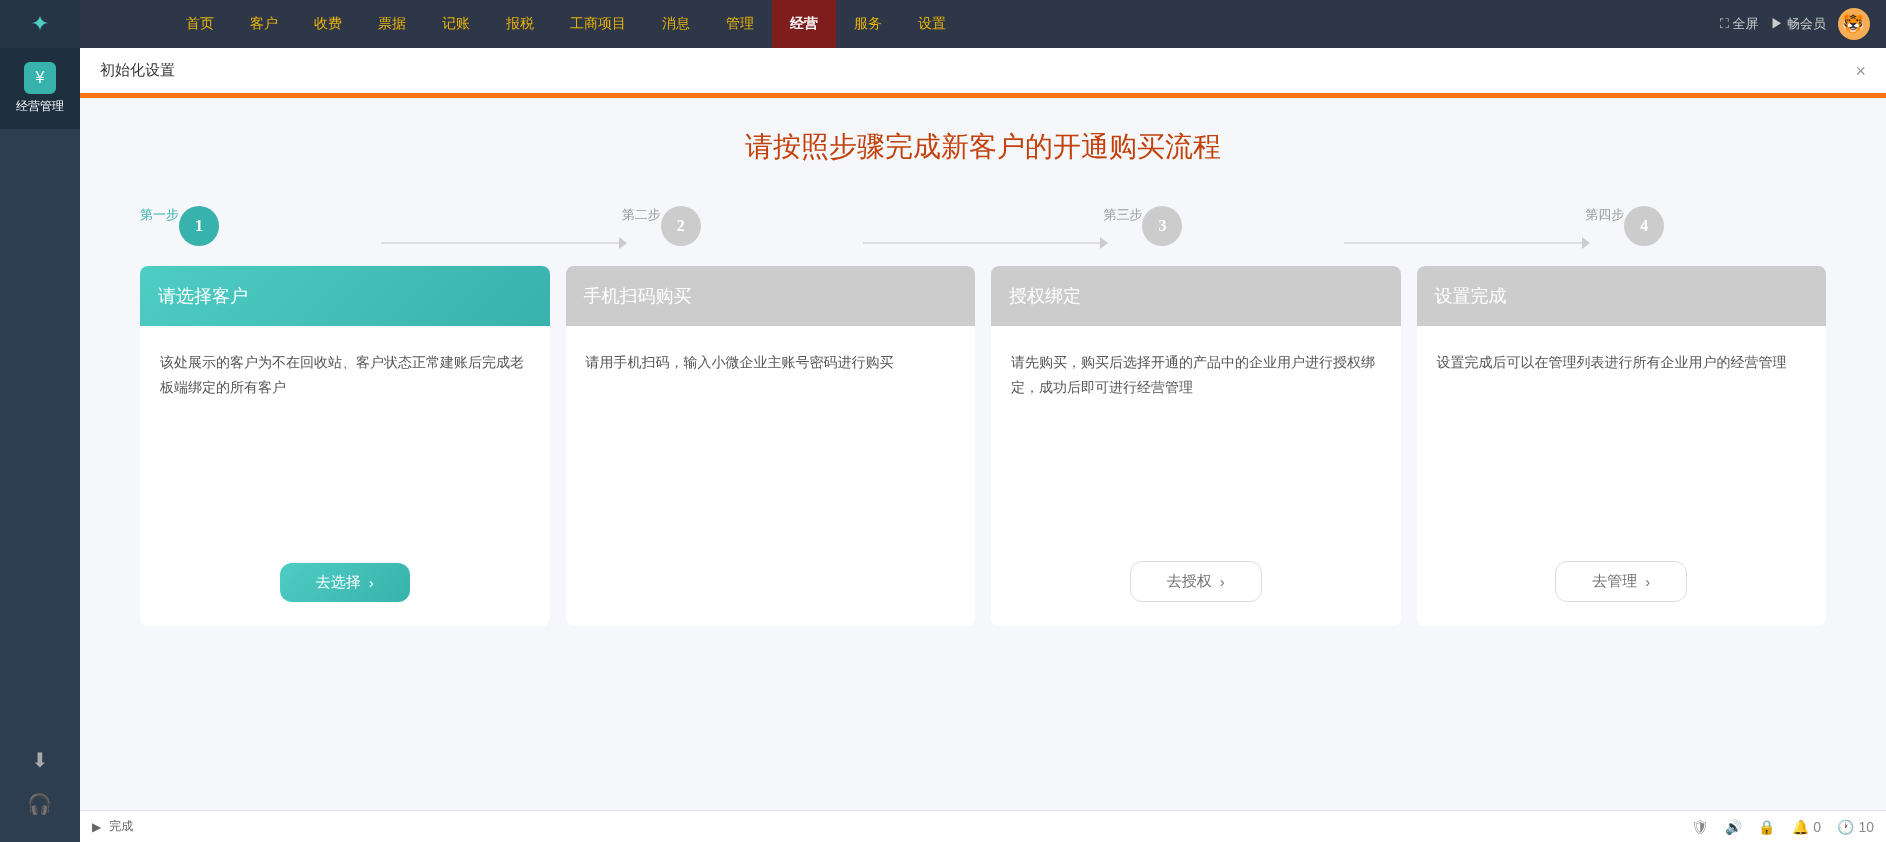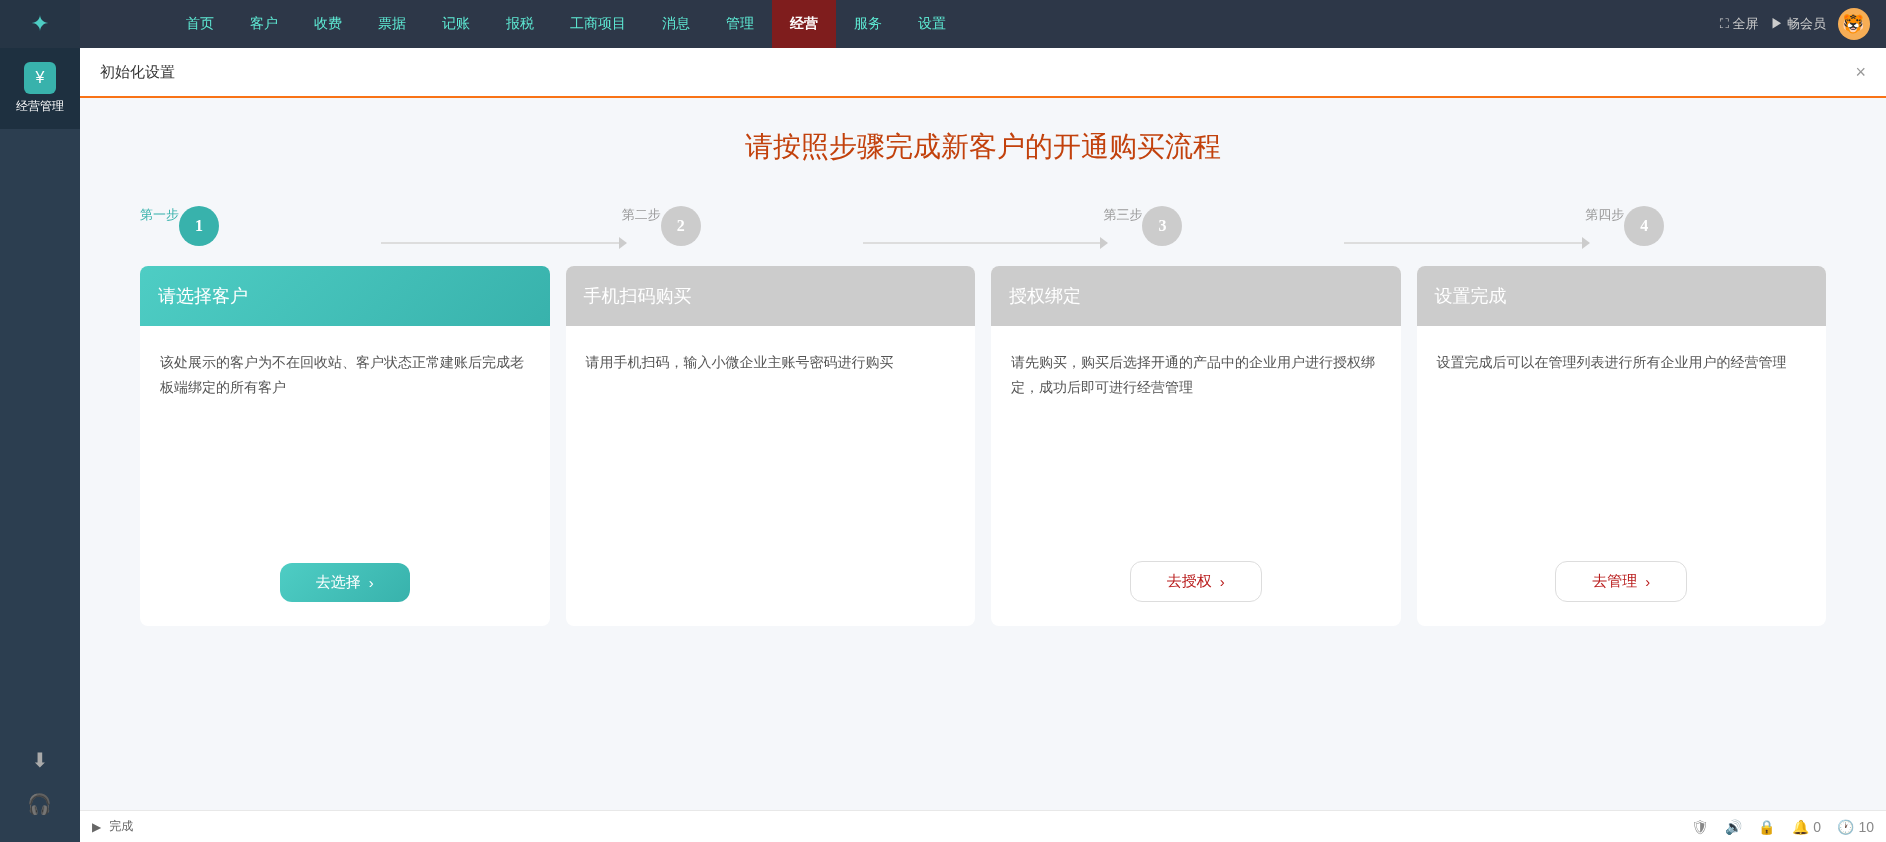--- a/index.html
+++ b/index.html
@@ -8,21 +8,21 @@
     
     .top-nav {
       height: 48px;
       background: #2d3748;
       display: flex;
       align-items: center;
       padding: 0 0 0 88px;
       position: relative;
     }
     .top-nav-item {
-      color: #5eead4;
+      color: #eab308;
       font-size: 14px;
       padding: 0 18px;
       height: 48px;
       display: flex;
       align-items: center;
       cursor: pointer;
       white-space: nowrap;
     }
     .top-nav-item.active {
       background: #7f1d1d;
@@ -105,21 +105,21 @@
       overflow: hidden;
     }
 
     
     .page-header {
       height: 50px;
       background: #fff;
       display: flex;
       align-items: center;
       padding: 0 20px;
-      border-bottom: 2px solid #f97316;
+      border-bottom: 5px solid #f97316;
       font-size: 15px;
       color: #333;
       position: relative;
     }
     .close-btn {
       position: absolute; right: 20px; top: 50%; transform: translateY(-50%);
       font-size: 18px; color: #999; cursor: pointer;
     }
 
     
@@ -210,21 +210,21 @@
       cursor: pointer;
       border: none;
       display: flex; align-items: center; gap: 8px;
     }
     .btn-action.active {
       background: linear-gradient(135deg, #4ecdc4, #38b2ac);
       color: #fff;
     }
     .btn-action.disabled {
       background: #fff;
-      color: #b91c1c;
+      color: #737373;
       border: 1px solid #ddd;
       cursor: default;
     }
 
     
     .steps-wrapper {
       position: relative;
       padding: 0 20px;
     }
 

